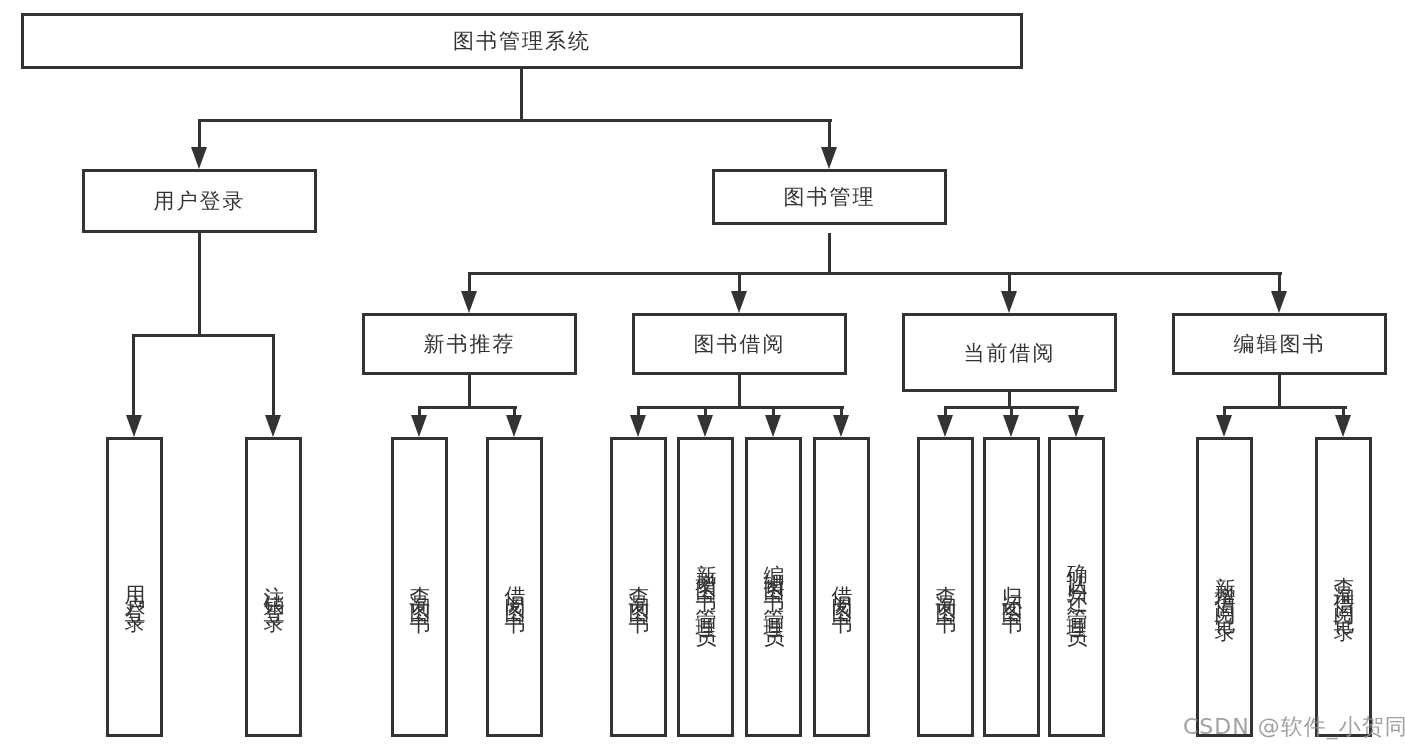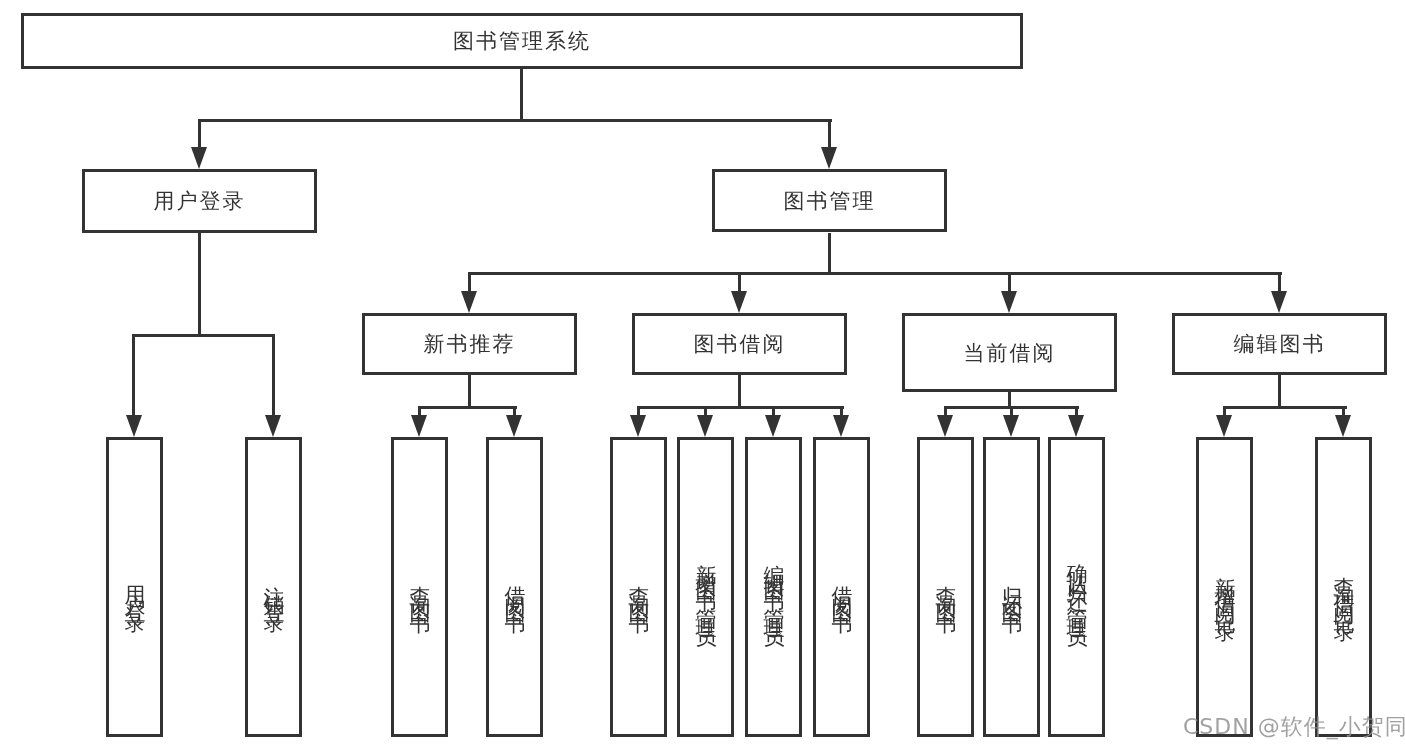--- a/index.html
+++ b/index.html
@@ -89,21 +89,21 @@
   <div class="hl" style="left:1223px;top:406px;width:124px;"></div>
   <div class="vl" style="left:1223px;top:406px;height:11px;"></div>
   <div class="arr" style="left:1216px;top:415px;"></div>
   <div class="vl" style="left:1342px;top:406px;height:11px;"></div>
   <div class="arr" style="left:1335px;top:415px;"></div>
 
   <div class="node" style="left:21px;top:13px;width:1002px;height:56px;">图书管理系统</div>
 
   <div class="node" style="left:82px;top:169px;width:235px;height:64px;">用户登录</div>
 
-  <div class="node" style="left:712px;top:169px;width:235px;height:63px;">图书管理</div>
+  <div class="node" style="left:712px;top:169px;width:235px;height:56px;">图书管理</div>
 
   <div class="node" style="left:632px;top:313px;width:215px;height:62px;">图书借阅</div>
 
   <div class="node" style="left:362px;top:313px;width:215px;height:62px;">新书推荐</div>
 
   <div class="node" style="left:902px;top:313px;width:215px;height:79px;">当前借阅</div>
 
   <div class="node" style="left:1172px;top:313px;width:215px;height:62px;">编辑图书</div>
 
   <div class="node v" style="left:106px;top:437px;width:57px;height:300px;">用户登录</div>

